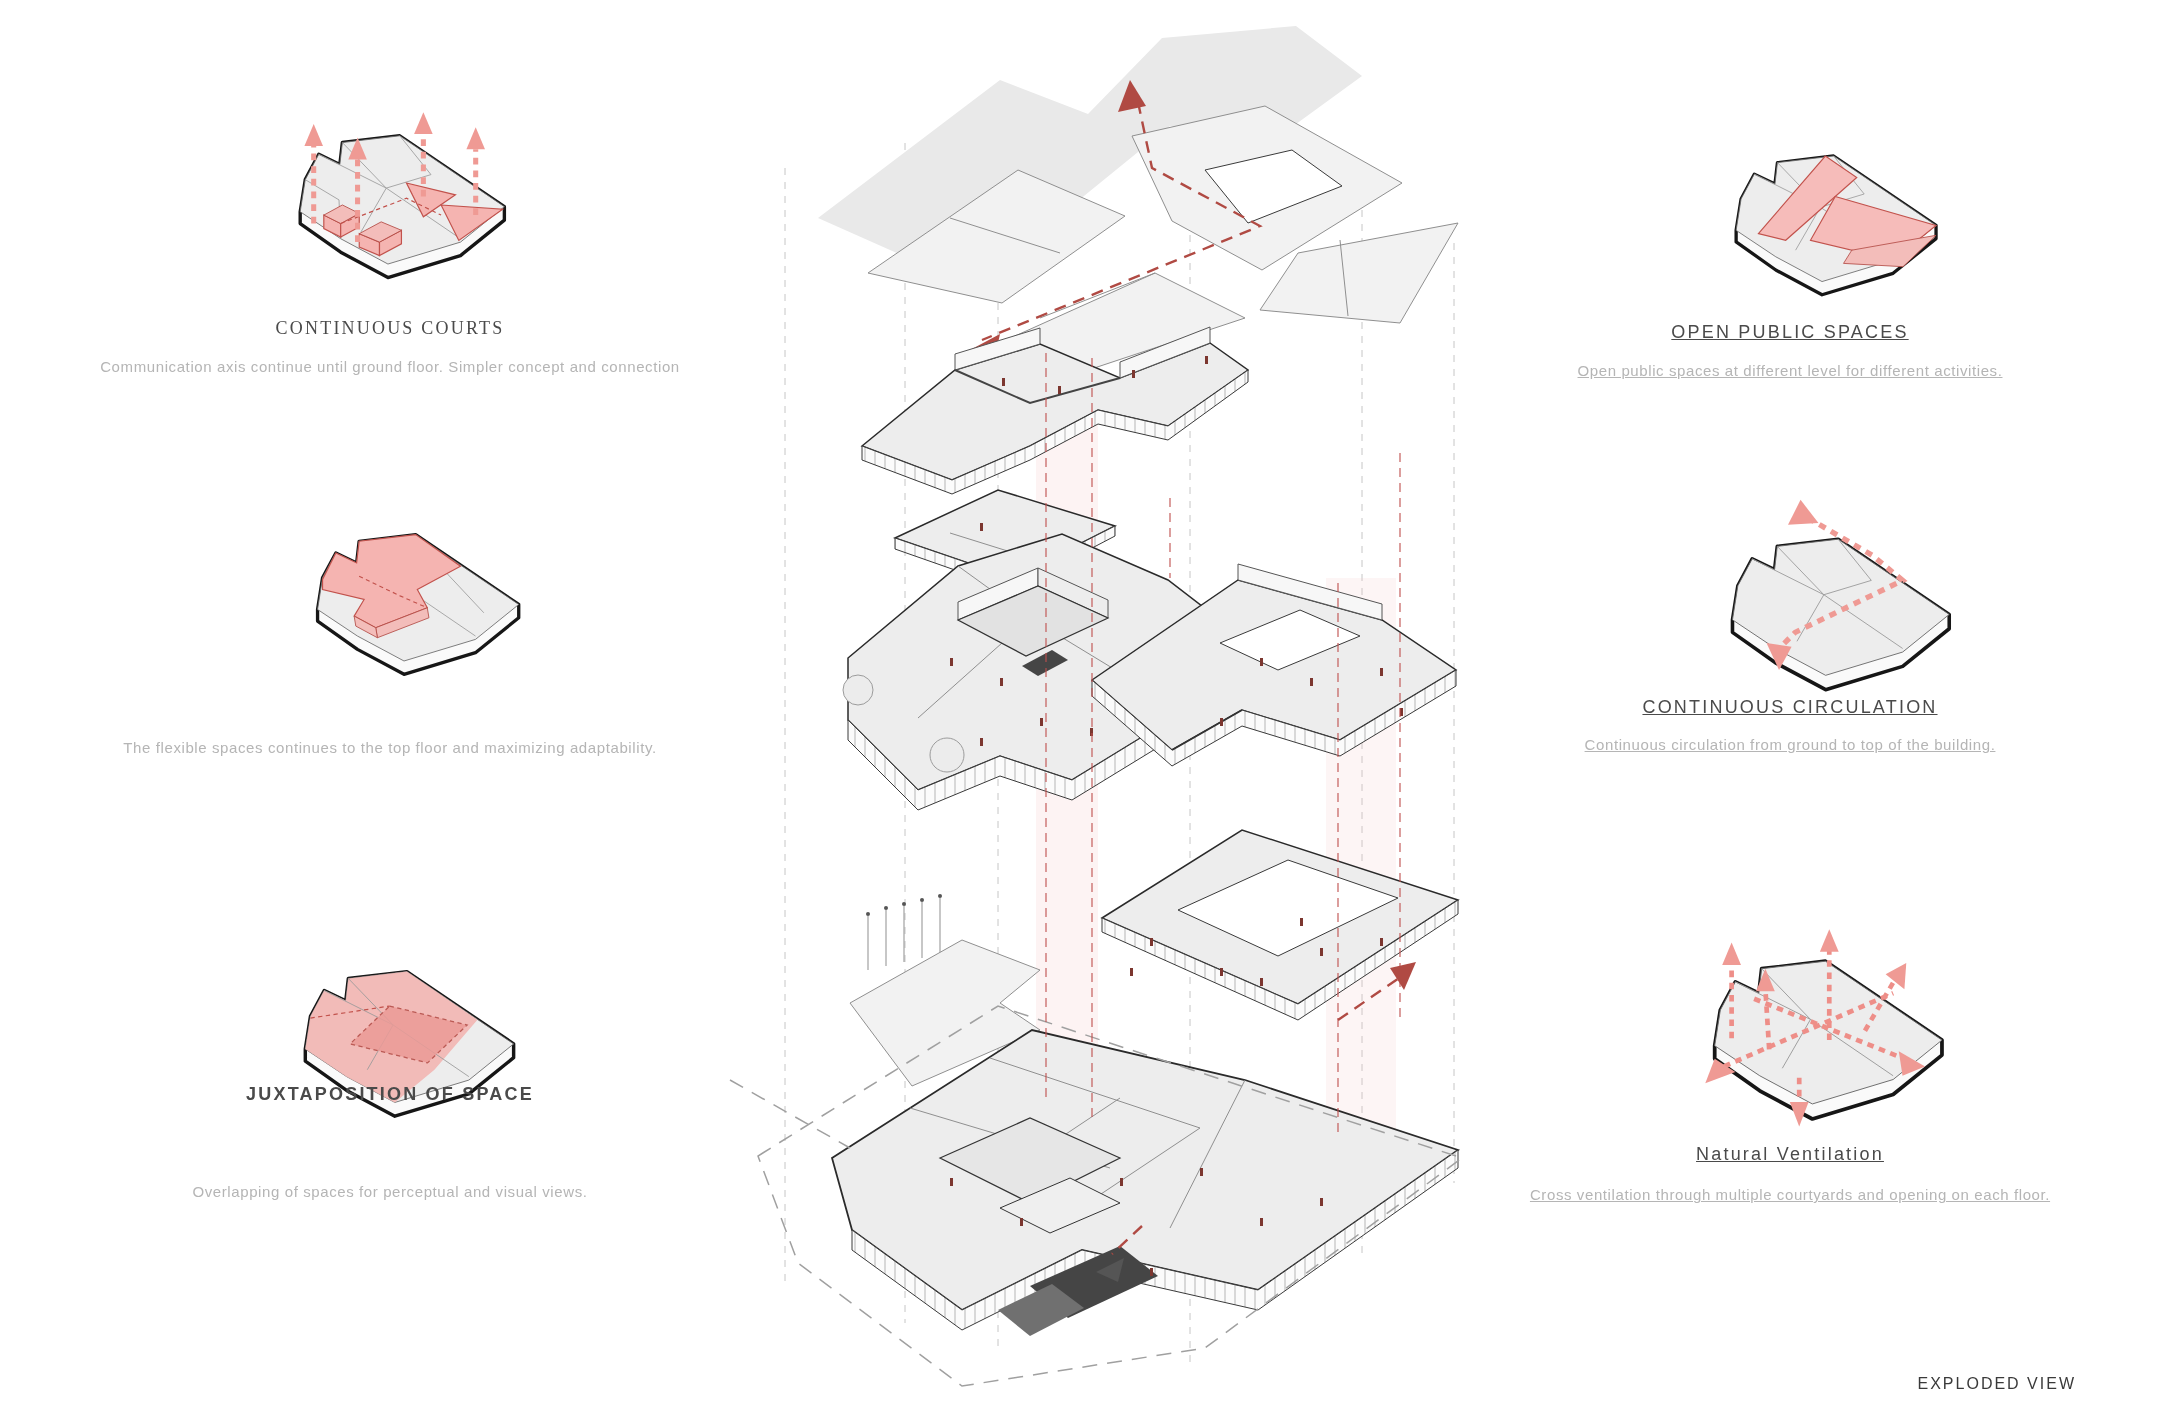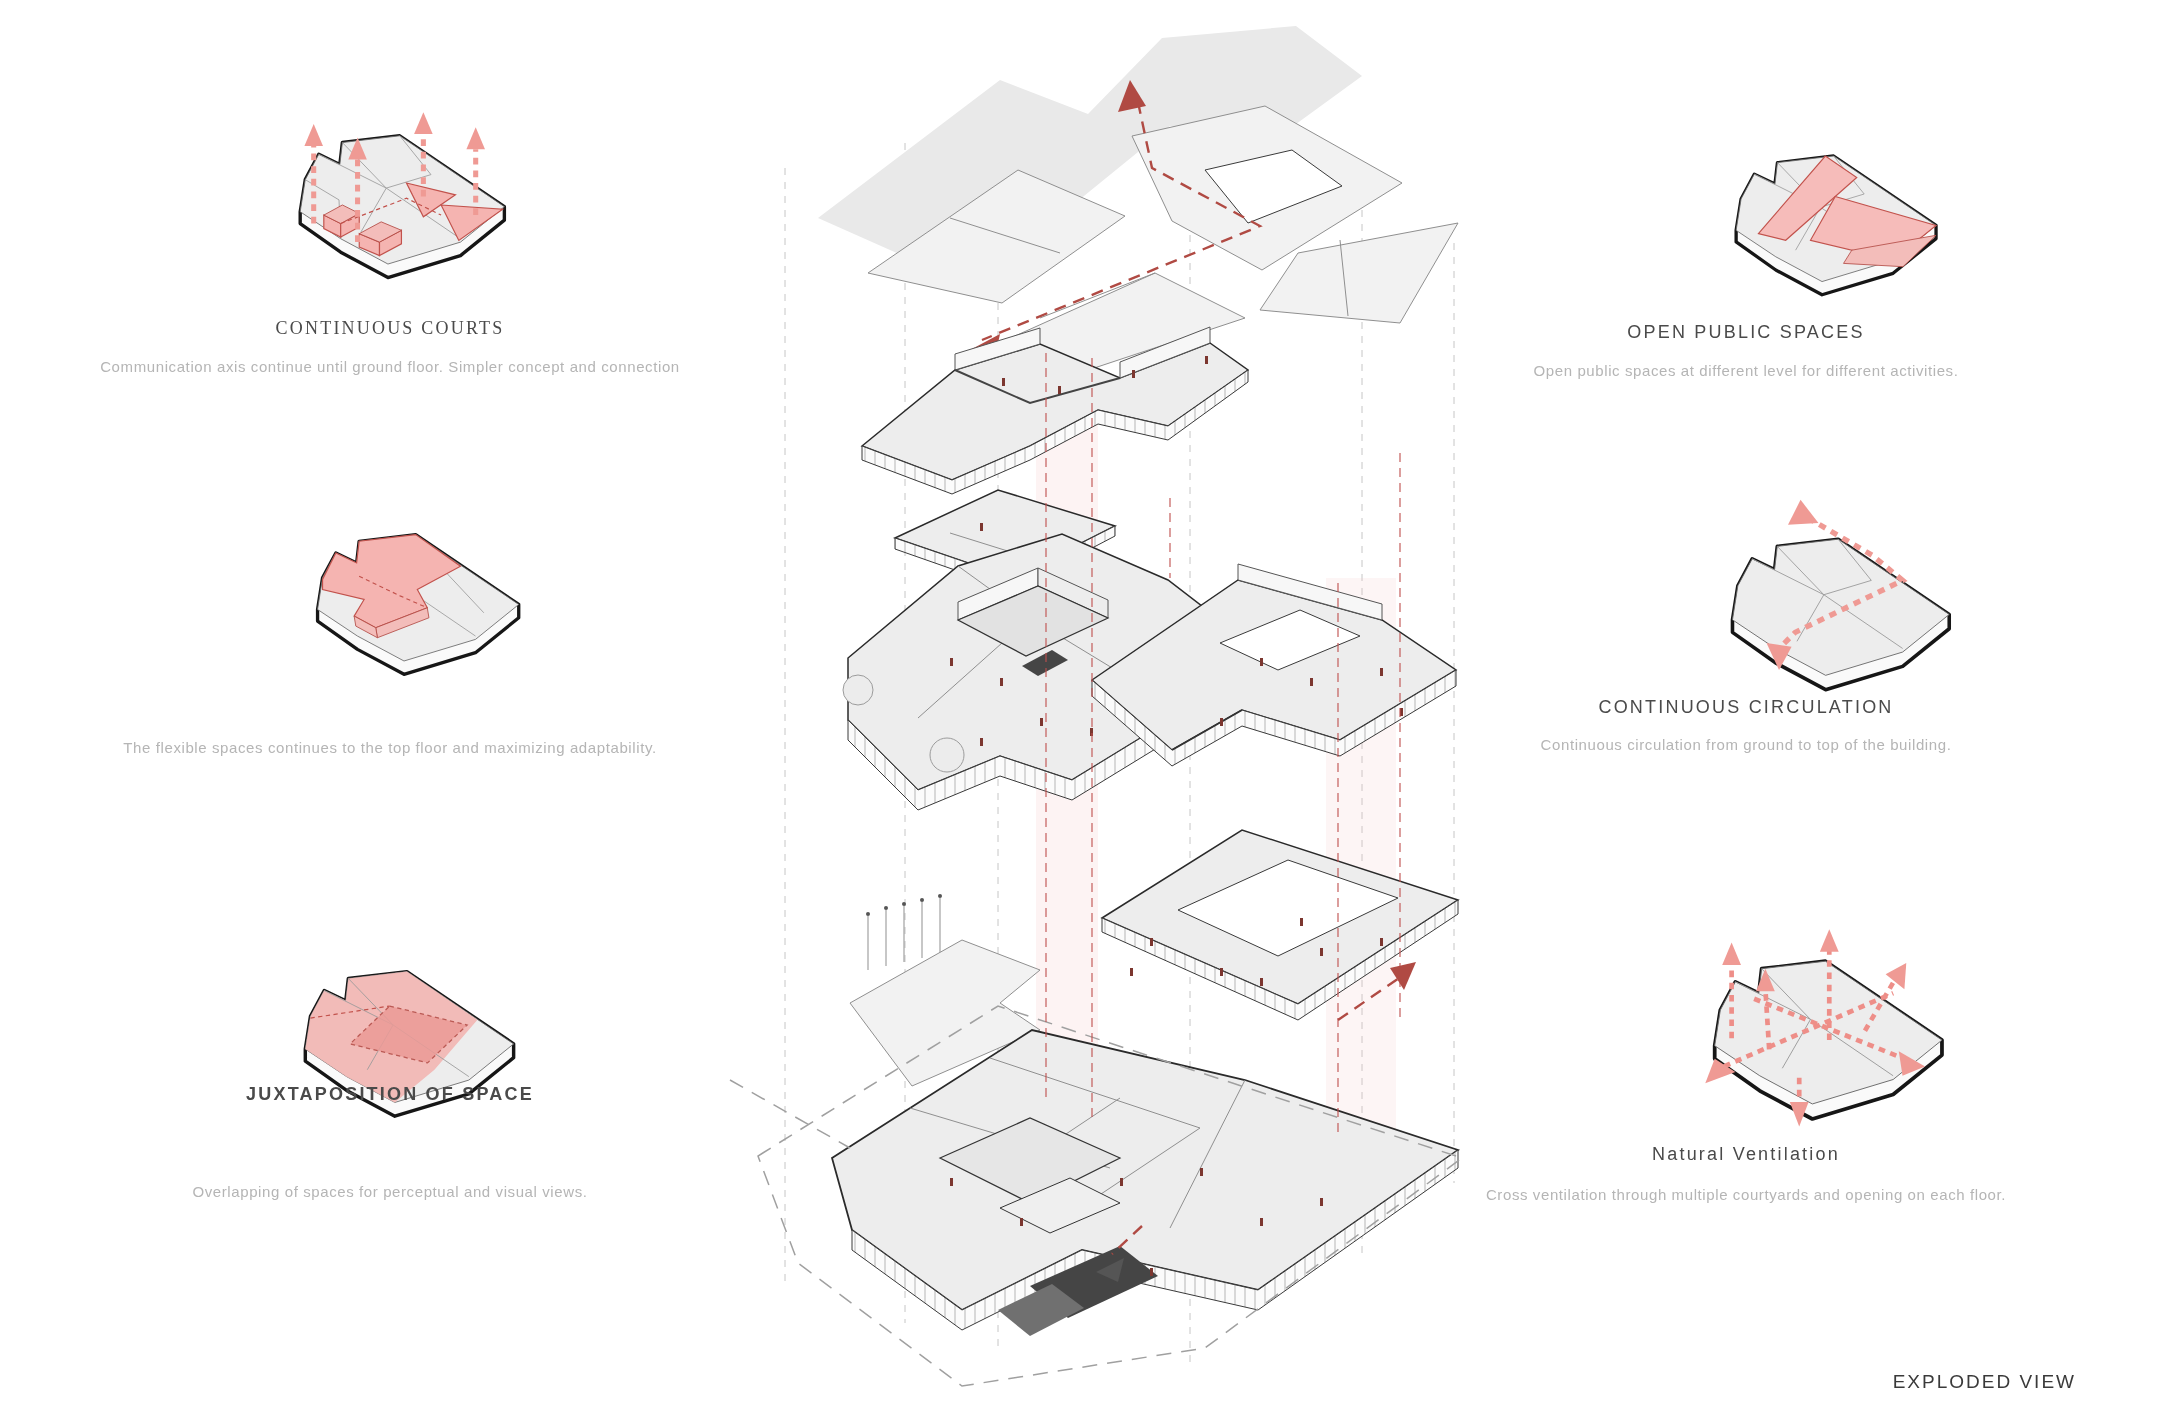--- a/index.html
+++ b/index.html
@@ -18,23 +18,23 @@
   }
   .panel-title{
     position:absolute;text-align:center;font-size:18px;letter-spacing:2.2px;
     color:var(--title-text);font-weight:400;
   }
   .panel-desc{
     position:absolute;text-align:center;font-size:15px;letter-spacing:.6px;line-height:21px;
     color:var(--desc-text);font-weight:400;
   }
   .col-left{left:85px;width:610px;}
-  .col-right{left:1434px;width:624px;}
+  .col-right{left:1478px;width:624px;text-decoration:underline;}
   .footer-label{
-    position:absolute;right:108px;bottom:20px;font-size:19px;letter-spacing:2px;
+    position:absolute;right:108px;bottom:20px;font-size:16px;letter-spacing:2px;
     color:#3a3a3a;
   }
   .thumb{position:absolute;}
   
   .sil{fill:#fafafa;stroke:#161616;stroke-width:4;stroke-linejoin:round;}
   .tface{fill:var(--plate-fill);stroke:#666;stroke-width:1;}
   .tline{stroke:#9a9a9a;stroke-width:1;fill:none;}
   .pink{fill:var(--highlight-pink);stroke:var(--highlight-stroke);stroke-width:1.4;}
   .pinksoft{fill:#f3bdba;stroke:#b24a44;stroke-width:1;}
   .pinkdash{stroke:#ef9a94;stroke-width:6;stroke-dasharray:8 7;fill:none;}

